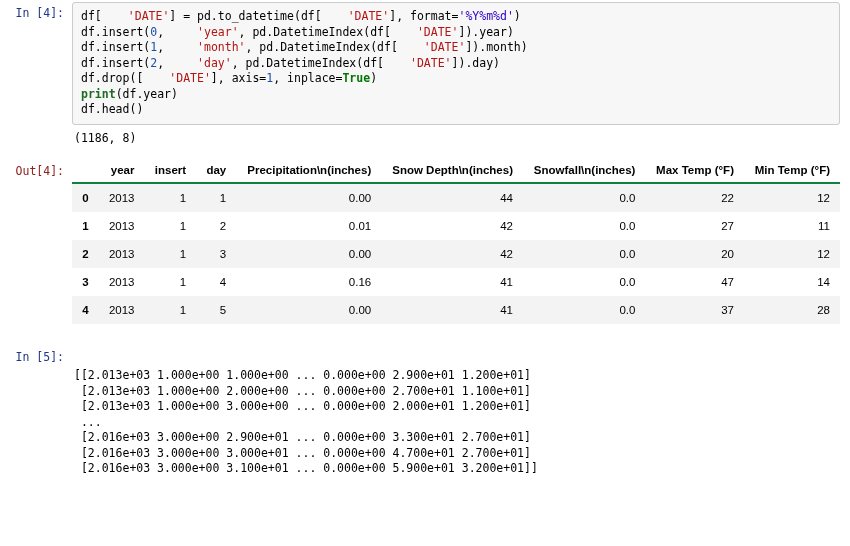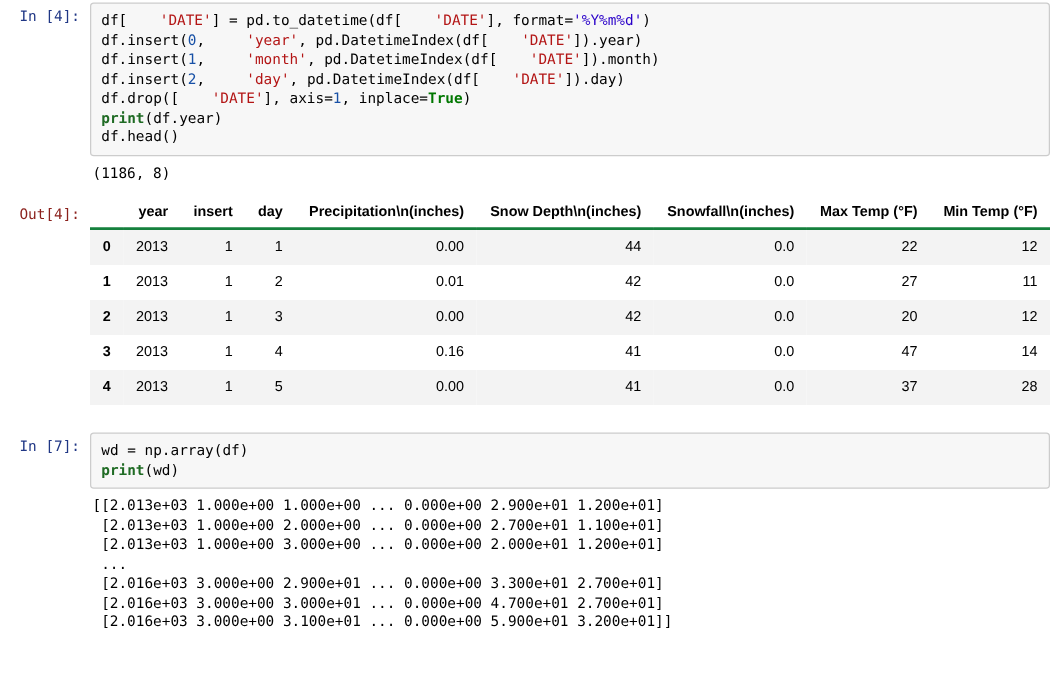--- a/index.html
+++ b/index.html
@@ -177,23 +177,21 @@
           </tr>
         </tbody>
     </table>
   </div>
 </div>
 
 <div class="gap"></div>
 <div class="gap"></div>
 
 <div class="cell">
-  <div class="prompt in">In [7]:</div>
-  <div class="code-box"><span>wd = np.array(df)</span>
-<span><span class="pr">print</span><span>(wd)</span></span></div>
+  <div class="prompt in">In [5]:</div>
 </div>
 
 <div class="cell">
   <div class="prompt"></div>
   <div class="plain-out" id="stdout5">[[2.013e+03 1.000e+00 1.000e+00 ... 0.000e+00 2.900e+01 1.200e+01]
  [2.013e+03 1.000e+00 2.000e+00 ... 0.000e+00 2.700e+01 1.100e+01]
  [2.013e+03 1.000e+00 3.000e+00 ... 0.000e+00 2.000e+01 1.200e+01]
  ...
  [2.016e+03 3.000e+00 2.900e+01 ... 0.000e+00 3.300e+01 2.700e+01]
  [2.016e+03 3.000e+00 3.000e+01 ... 0.000e+00 4.700e+01 2.700e+01]

